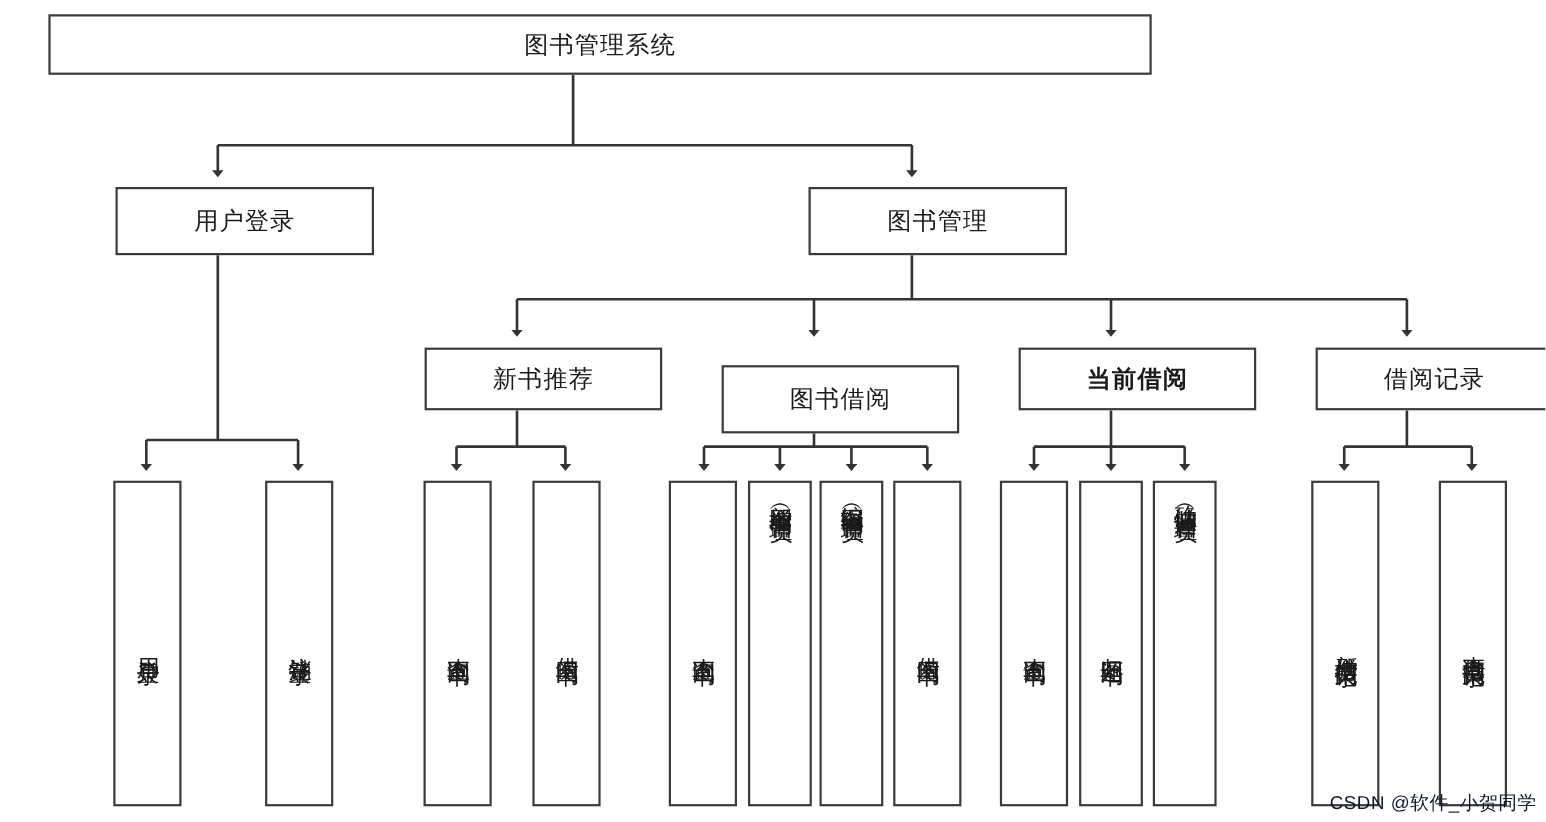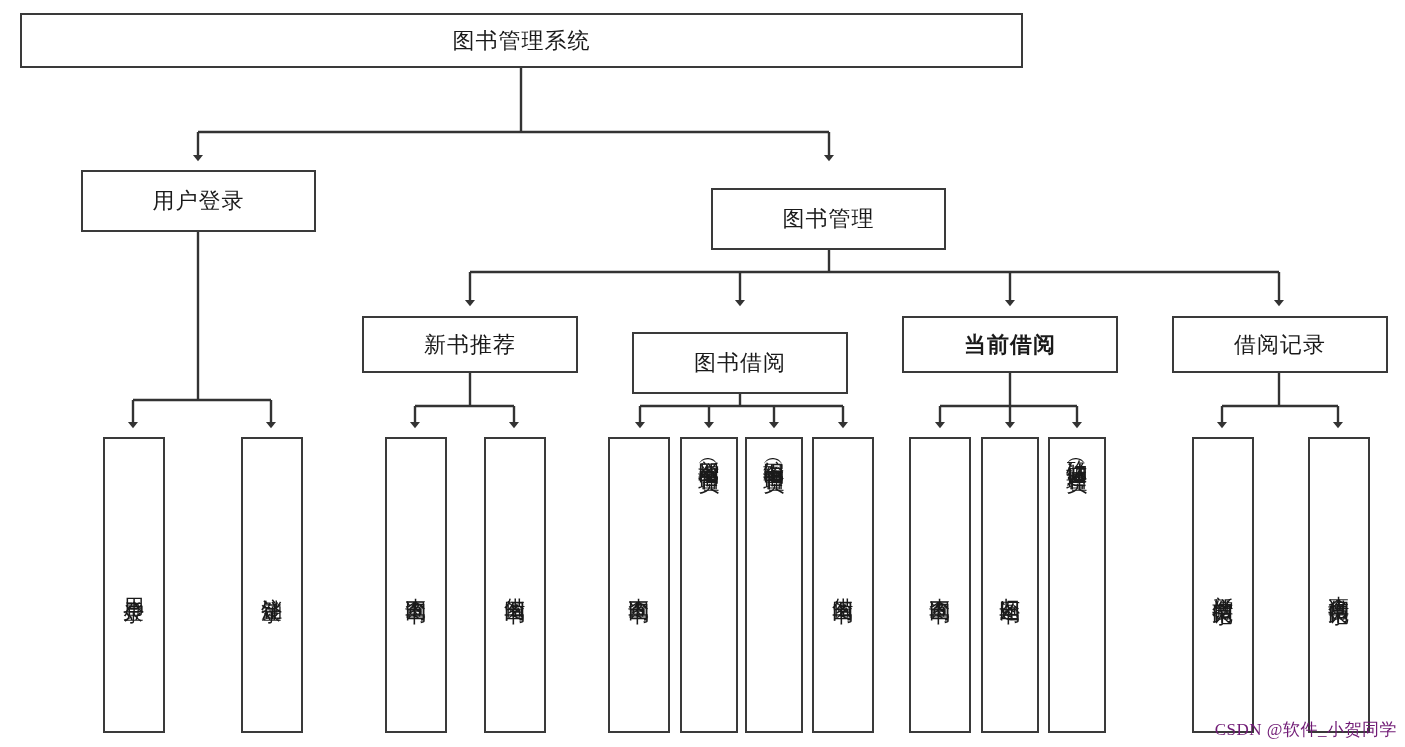--- a/index.html
+++ b/index.html
@@ -31,20 +31,21 @@
     border: 2px solid #3a3a3a;
     background: #ffffff;
     display: flex;
     align-items: center;
     justify-content: center;
     color: #1a1a1a;
   }
   .node.horiz {
     font-size: 22px;
     letter-spacing: 1px;
+    margin-left: 24px;
   }
   .node.vert {
     align-items: flex-start;
     justify-content: center;
     padding-top: 0px;
   }
   .vlabel {
     writing-mode: vertical-rl;
     text-orientation: upright;
     font-size: 21px;
@@ -58,24 +59,23 @@
     margin-bottom: auto;
   }
   .vert.topalign .vlabel {
     margin-top: 4px;
   }
   .watermark {
     position: absolute;
     right: 8px;
     bottom: 6px;
     font-size: 17px;
-    color: #701a75;
+    color: #0f172a;
     letter-spacing: 0.5px;
     white-space: nowrap;
-    font-family: Liberation Serif, serif;
   }
 </style>
 </head>
 <body>
 
 <div id="canvas">
 
   <svg id="edges" viewBox="0 0 1405 747" xmlns="http://www.w3.org/2000/svg">
     <defs>
       <marker id="arw" markerWidth="10" markerHeight="11" refX="2.2" refY="5.2" orient="auto" markerUnits="userSpaceOnUse">
@@ -126,21 +126,21 @@
     </g>
   </svg>
 
   <div class="node horiz" style="left:20px; top:13px; width:1003px; height:55px;">
     <span>图书管理系统</span>
   </div>
 
   <div class="node horiz" style="left:81px; top:170px; width:235px; height:62px;">
     <span>用户登录</span>
   </div>
-  <div class="node horiz" style="left:711px; top:188px; width:235px; height:62px;">
+  <div class="node horiz" style="left:711px; top:170px; width:235px; height:62px;">
     <span>图书管理</span>
   </div>
 
   <div class="node horiz" style="left:362px; top:316px; width:216px; height:57px;font-family:Liberation Mono, monospace;">
     <span>新书推荐</span>
   </div>
   <div class="node horiz" style="left:632px; top:332px; width:216px; height:62px;">
     <span>图书借阅</span>
   </div>
   <div class="node horiz" style="left:902px; top:316px; width:216px; height:57px;font-weight:bold;">

